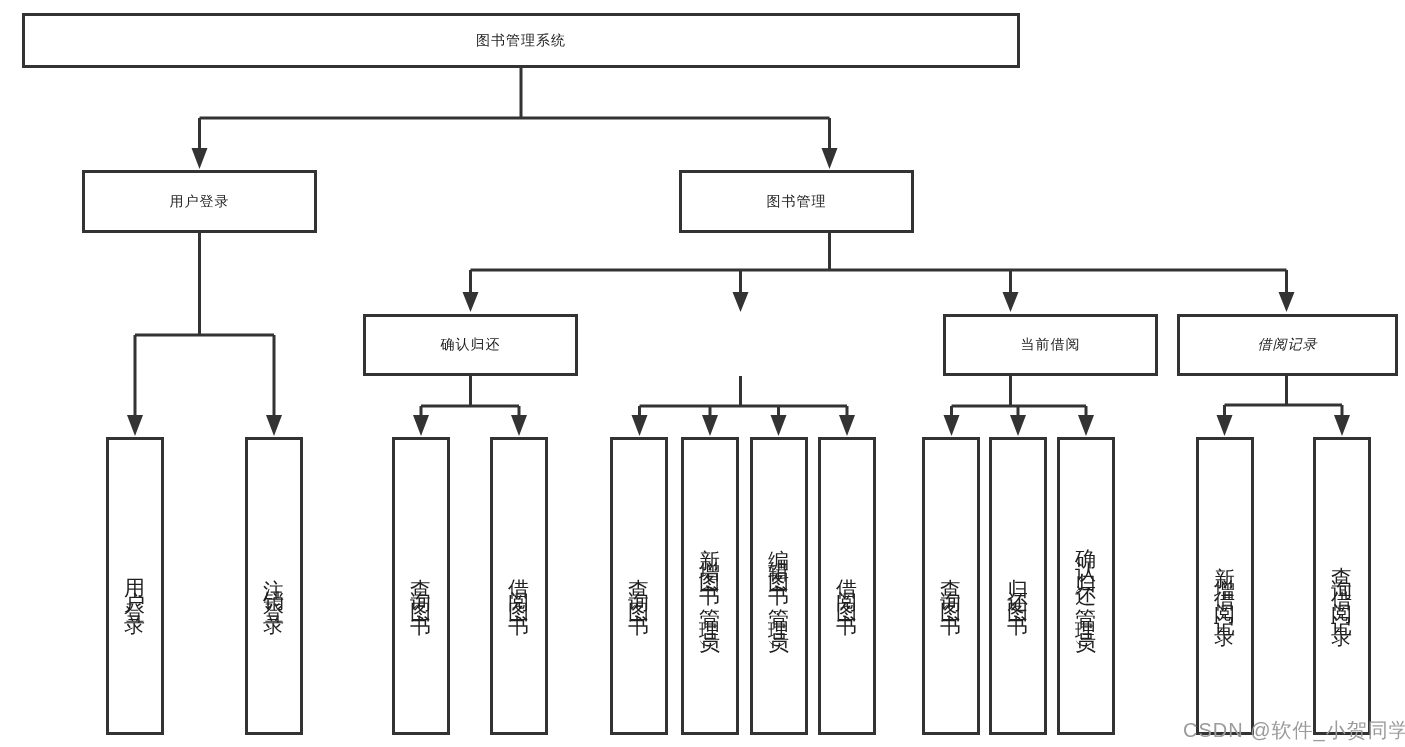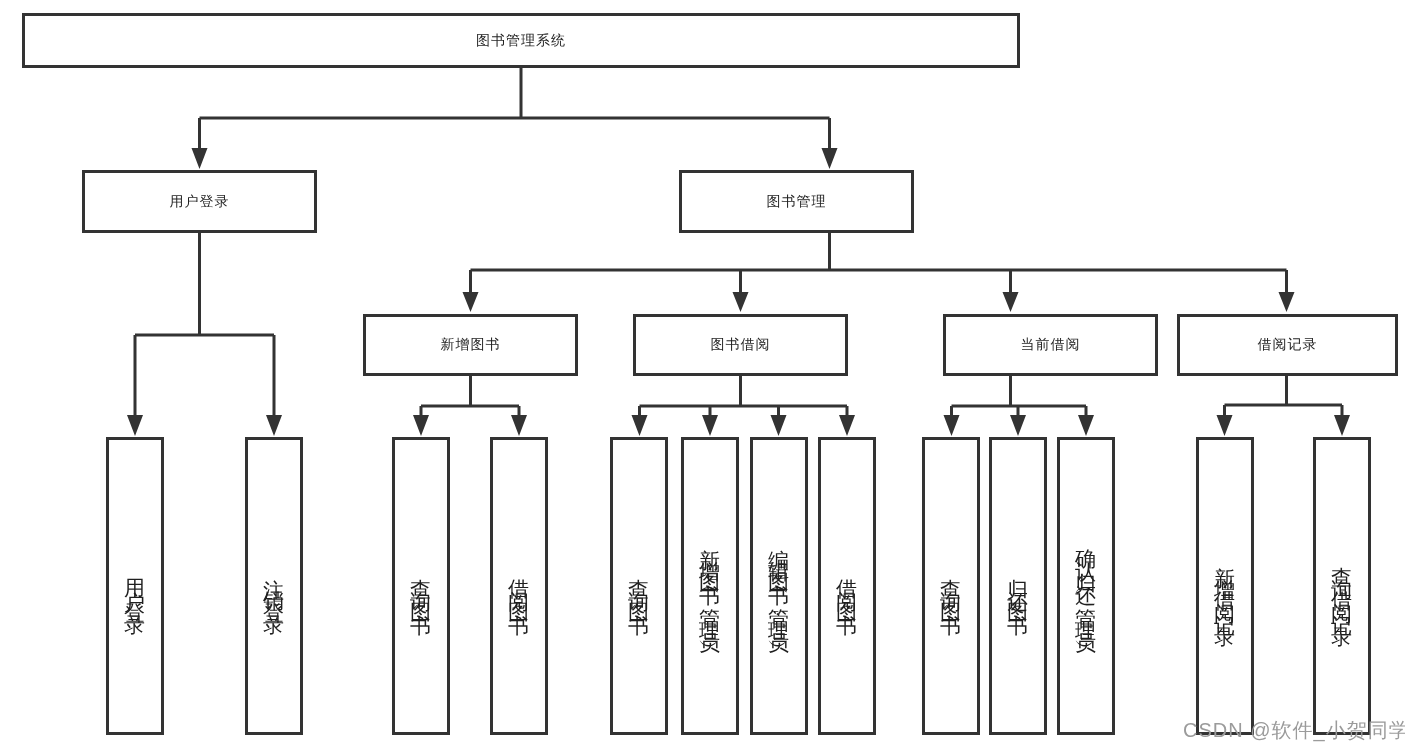--- a/index.html
+++ b/index.html
@@ -13,21 +13,21 @@
     font-size:14px;letter-spacing:1px;white-space:nowrap;
   }
   .root{left:22px;top:13px;width:998px;height:55px;}
   .l2{top:170px;width:235px;height:63px;}
   .l2.user{left:82px;}
   .l2.mgmt{left:679px;}
   .l3{top:314px;width:215px;height:62px;}
   .l3.nb{left:363px;}
   .l3.bb{left:633px;}
   .l3.cb{left:903px;margin-left:40px;}
-  .l3.rec{left:1177px;width:221px;}
+  .l3.rec{left:1177px;width:221px;font-style:italic;}
   .leaf{
     position:absolute;box-sizing:border-box;background:#ffffff;
     border:3px solid #333333;color:#1f1f1f;
     top:437px;width:58px;height:298px;
     display:flex;align-items:center;justify-content:center;
     writing-mode:vertical-rl;text-orientation:upright;
     font-size:21px;letter-spacing:12px;line-height:1;
   }
   .watermark{
     position:absolute;left:1183px;top:717px;
@@ -61,22 +61,21 @@
 
     <path d="M1286.5 376 V405 M1224.5 405 H1342 M1224.5 405 V419 M1342 405 V419" stroke="#333333" stroke-width="3" fill="none"></path>
     <path fill="#333333" stroke="none" d="M1224.5 436 L1216.5 415 L1232.5 415 Z M1342 436 L1334 415 L1350 415 Z"></path>
   </svg>
 
   <div class="box root">图书管理系统</div>
 
   <div class="box l2 user">用户登录</div>
   <div class="box l2 mgmt">图书管理</div>
 
-  <div class="box l3 nb">新增图书</div>
-  <div class="box l3 bb">图书借阅</div>
+  <div class="box l3 nb">确认归还</div>
   <div class="box l3 cb">当前借阅</div>
   <div class="box l3 rec">借阅记录</div>
 
   <div class="leaf" style="left:106px">用户登录</div>
   <div class="leaf" style="left:245px">注销登录</div>
 
   <div class="leaf" style="left:392px">查询图书</div>
   <div class="leaf" style="left:490px">借阅图书</div>
 
   <div class="leaf" style="left:610px">查询图书</div>

